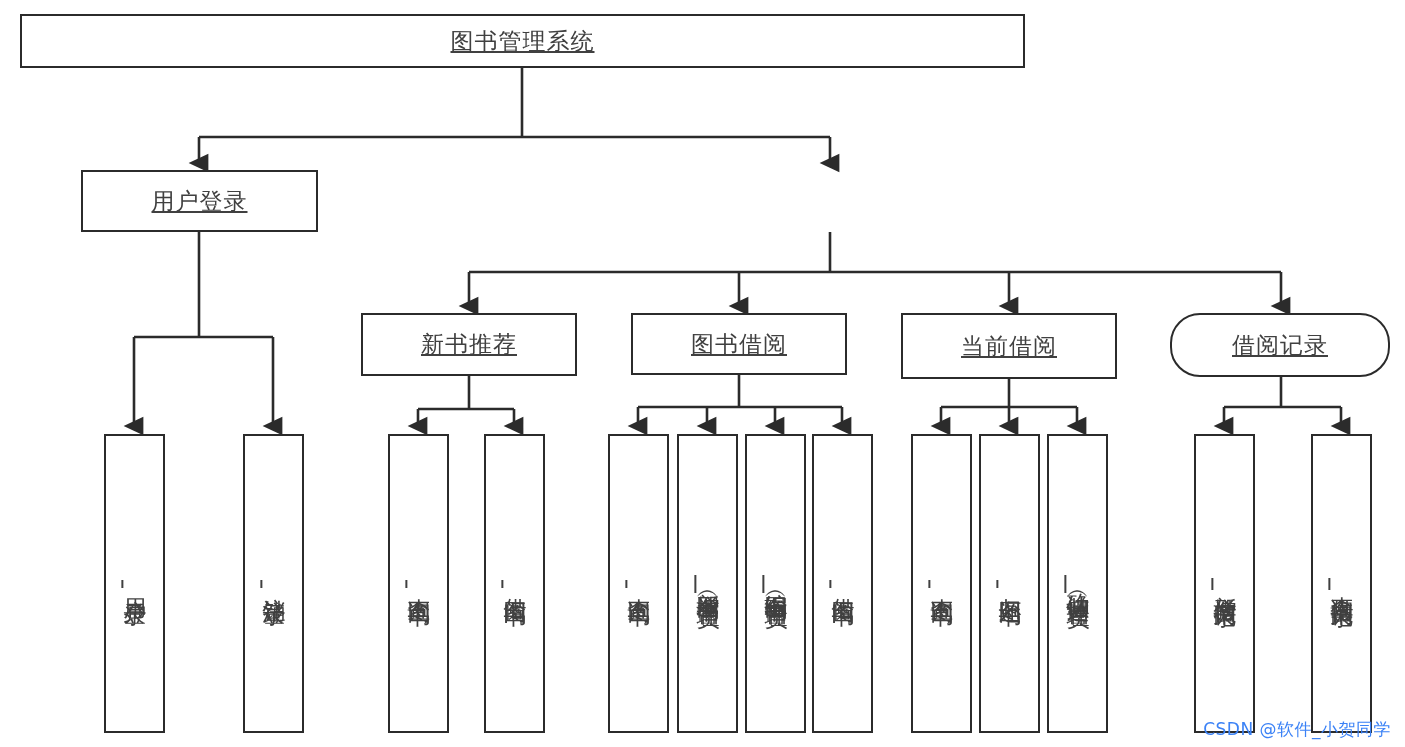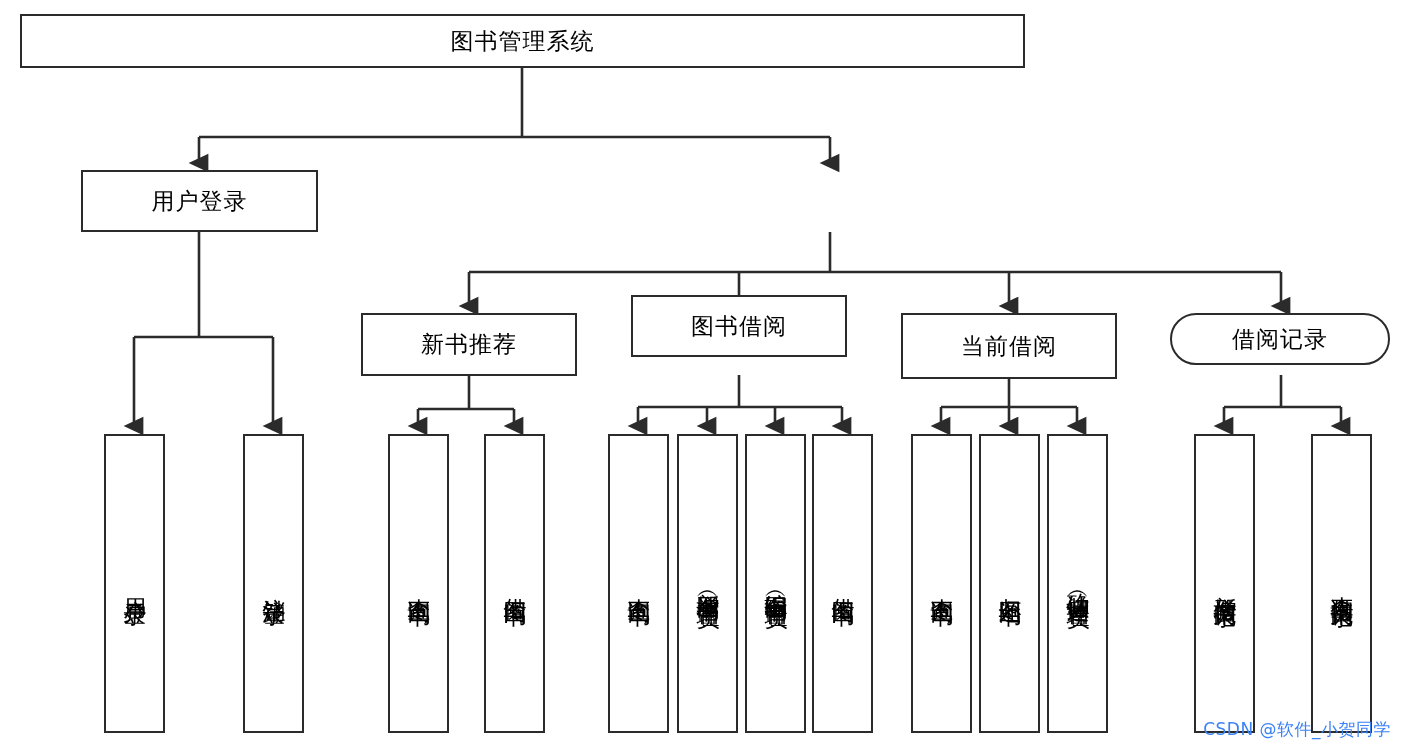--- a/index.html
+++ b/index.html
@@ -30,26 +30,27 @@
     position: absolute;
     box-sizing: border-box;
     background: #ffffff;
     border: 2px solid #2b2b2b;
     display: flex;
     align-items: center;
     justify-content: center;
     z-index: 2;
   }
   .node-label {
-    color: #000000;
+    color: #404040;
     font-size: 22px;
     line-height: 1.15;
     letter-spacing: 1px;
     text-align: right;
     white-space: nowrap;
+    text-decoration: underline;
   }
   
   .node.horiz .node-label {
     font-size: 23px;
   }
   
   .node.vert {
     align-items: center;
     justify-content: center;
   }
@@ -136,29 +137,29 @@
 
   <div class="node horiz" style="left:81px; top:170px; width:237px; height:62px;">
     <span class="node-label">用户登录</span>
   </div>
 
 
   <div class="node horiz" style="left:361px; top:313px; width:216px; height:63px;">
     <span class="node-label">新书推荐</span>
   </div>
 
-  <div class="node horiz" style="left:631px; top:295px; width:216px; height:62px;">
+  <div class="node horiz" style="left:631px; top:313px; width:216px; height:62px;">
     <span class="node-label">图书借阅</span>
   </div>
 
   <div class="node horiz" style="left:901px; top:313px; width:216px; height:66px;">
     <span class="node-label">当前借阅</span>
   </div>
 
-  <div class="node horiz" style="left:1170px; top:313px; width:220px; height:52px;border-radius:30px;">
+  <div class="node horiz" style="left:1170px; top:313px; width:220px; height:64px;border-radius:30px;">
     <span class="node-label">借阅记录</span>
   </div>
 
   <div class="node vert" style="left:104px; top:434px; width:61px; height:299px;">
     <span class="node-label">用户登录</span>
   </div>
 
   <div class="node vert" style="left:243px; top:434px; width:61px; height:299px;">
     <span class="node-label">注销登录</span>
   </div>

